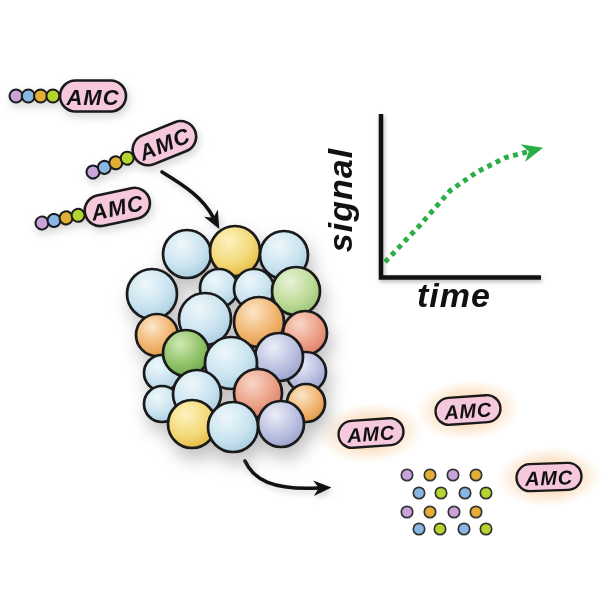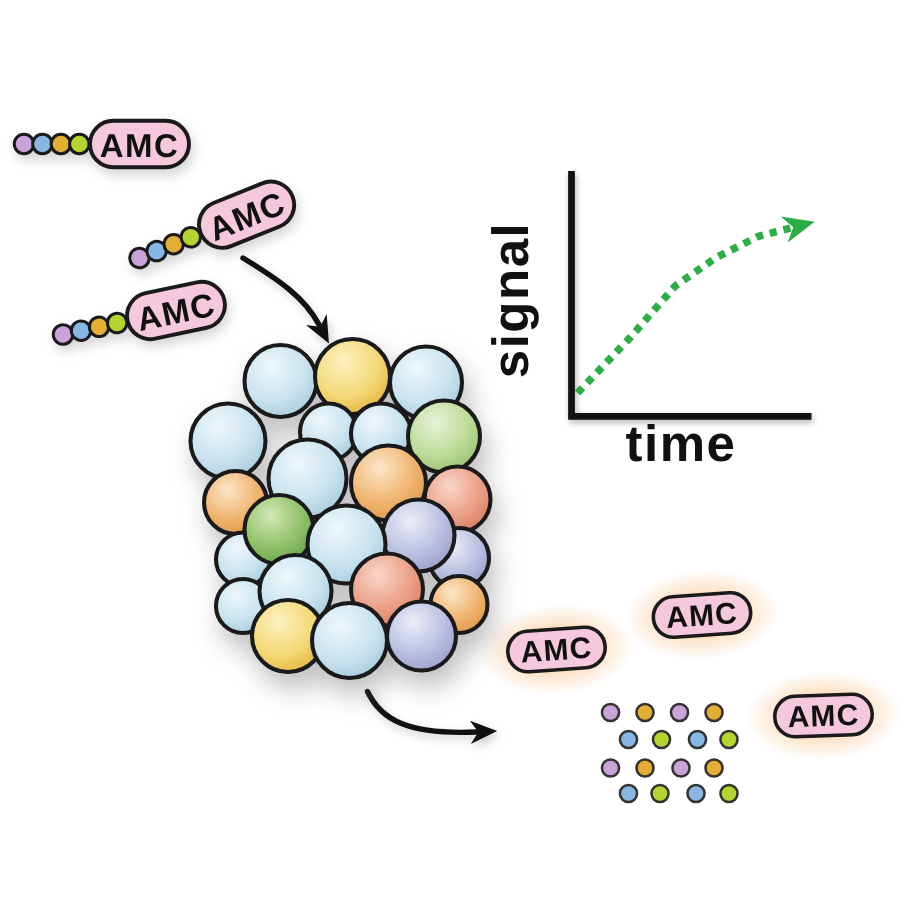--- a/index.html
+++ b/index.html
@@ -1,19 +1,20 @@
 <!DOCTYPE html>
 <html><head>
 <meta charset="utf-8">
 <style>
   html,body{margin:0;padding:0;background:#fff;}
   .stage{
     position:relative;width:606px;height:568px;overflow:hidden;
     background:radial-gradient(120% 120% at 50% 45%, #ffffff 68%, #efefef 100%);
     font-family:"Liberation Sans", sans-serif;
+    font-style:italic;
   }
   svg text{fill:#111;font-family:"Liberation Sans", sans-serif;}
   .amc-text{font-size:22px;font-weight:600;letter-spacing:1px;}
   .amc-text-sm{font-size:20px;font-weight:600;letter-spacing:0.8px;}
   .axis-label{font-size:34px;font-weight:600;letter-spacing:1px;}
   #substrates{filter:drop-shadow(2px 4px 4px rgba(120,120,120,.30));}
   #cluster{filter:drop-shadow(4px 10px 9px rgba(90,90,90,.38));}
   #arrows{filter:drop-shadow(2px 3px 3px rgba(120,120,120,.35));}
   #chart-axes{filter:drop-shadow(1.5px 2.5px 2px rgba(0,0,0,.30));}
 </style>

